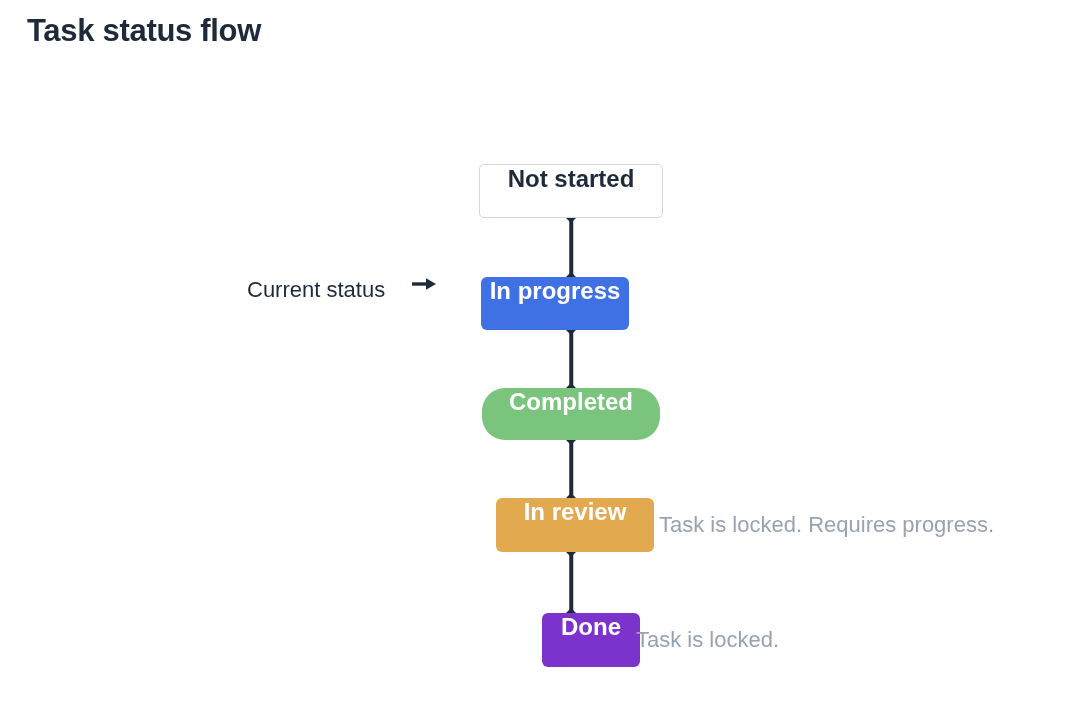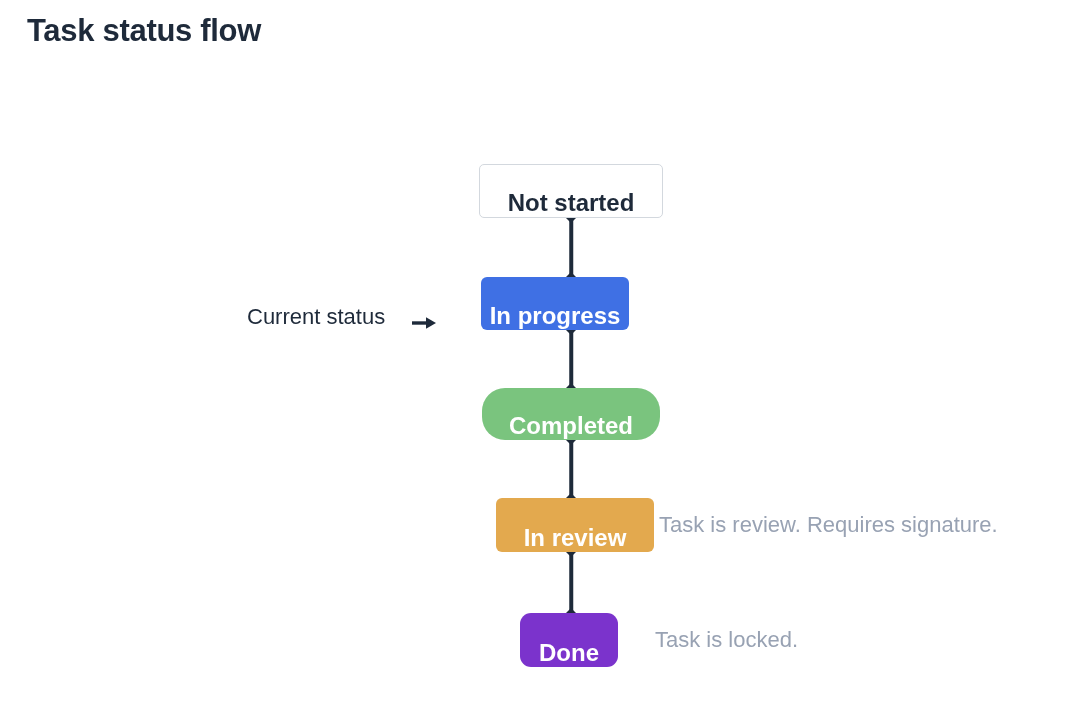--- a/index.html
+++ b/index.html
@@ -29,21 +29,21 @@
     top:11px;
     font-size:31px;
     line-height:40px;
     font-weight:700;
     letter-spacing:-0.3px;
     color:var(--navy);
   }
   .node{
     position:absolute;
     display:flex;
-    align-items:flex-end;
+    align-items:flex-start;
     justify-content:center;
     font-size:24px;
     font-weight:700;
     color:#ffffff;
     border-radius:6px;
     white-space:nowrap;
   }
   .node-outline{
     background:#ffffff;
     border:1.5px solid var(--border);
@@ -52,21 +52,21 @@
   }
   .node-blue{background:var(--blue);}
   .node-green{background:var(--green);border-radius:23px;}
   .node-orange{background:var(--orange);}
   .node-purple{background:var(--purple);}
 
   .n-not-started{left:479px;top:164px;width:184px;height:54px;}
   .n-in-progress{left:481px;top:277px;width:148px;height:53px;}
   .n-completed{left:482px;top:388px;width:178px;height:52px;}
   .n-in-review{left:496px;top:498px;width:158px;height:54px;}
-  .n-done{left:520px;top:613px;width:98px;height:54px;border-radius:11px;}
+  .n-done{left:542px;top:613px;width:98px;height:54px;}
 
   .connector{
     position:absolute;
     left:571px;
     width:12px;
     transform:translateX(-50%);
   }
   .connector .cline{
     position:absolute;
     left:50%;
@@ -102,41 +102,41 @@
   .c2{top:330px;height:58px;}
   .c3{top:440px;height:58px;}
   .c4{top:552px;height:61px;}
 
   .current-status{
     position:absolute;
     left:247px;
     top:277px;
     height:53px;
     display:flex;
-    align-items:flex-end;
+    align-items:flex-start;
     gap:26px;
   }
   .current-status .cs-label{
     font-size:22px;
     color:var(--navy);
   }
   .current-status .cs-arrow{
     display:flex;
     align-items:center;
   }
   .note{
     position:absolute;
     display:flex;
     align-items:center;
     font-size:22px;
     color:var(--gray_text);
     white-space:nowrap;
   }
   .note-in-review{left:659px;top:498px;height:54px;}
-  .note-done{left:636px;top:613px;height:54px;margin-left:19px;}
+  .note-done{left:636px;top:613px;height:54px;}
 </style>
 </head>
 <body>
 
 <div class="canvas">
 
   <h1 class="page-title">Task status flow</h1>
 
   <div class="node node-outline n-not-started">
     <span>Not started</span>
@@ -169,21 +169,21 @@
   </div>
 
   <div class="connector c3">
       <span class="cline"></span>
     </div>
 
   <div class="node node-orange n-in-review">
     <span>In review</span>
   </div>
 
-  <div class="note note-in-review">Task is review. Requires signature.</div>
+  <div class="note note-in-review">Task is locked. Requires progress.</div>
 
   <div class="connector c4">
       <span class="cline"></span>
     </div>
 
   <div class="node node-purple n-done">
     <span>Done</span>
   </div>
 
   <div class="note note-done">Task is locked.</div>

